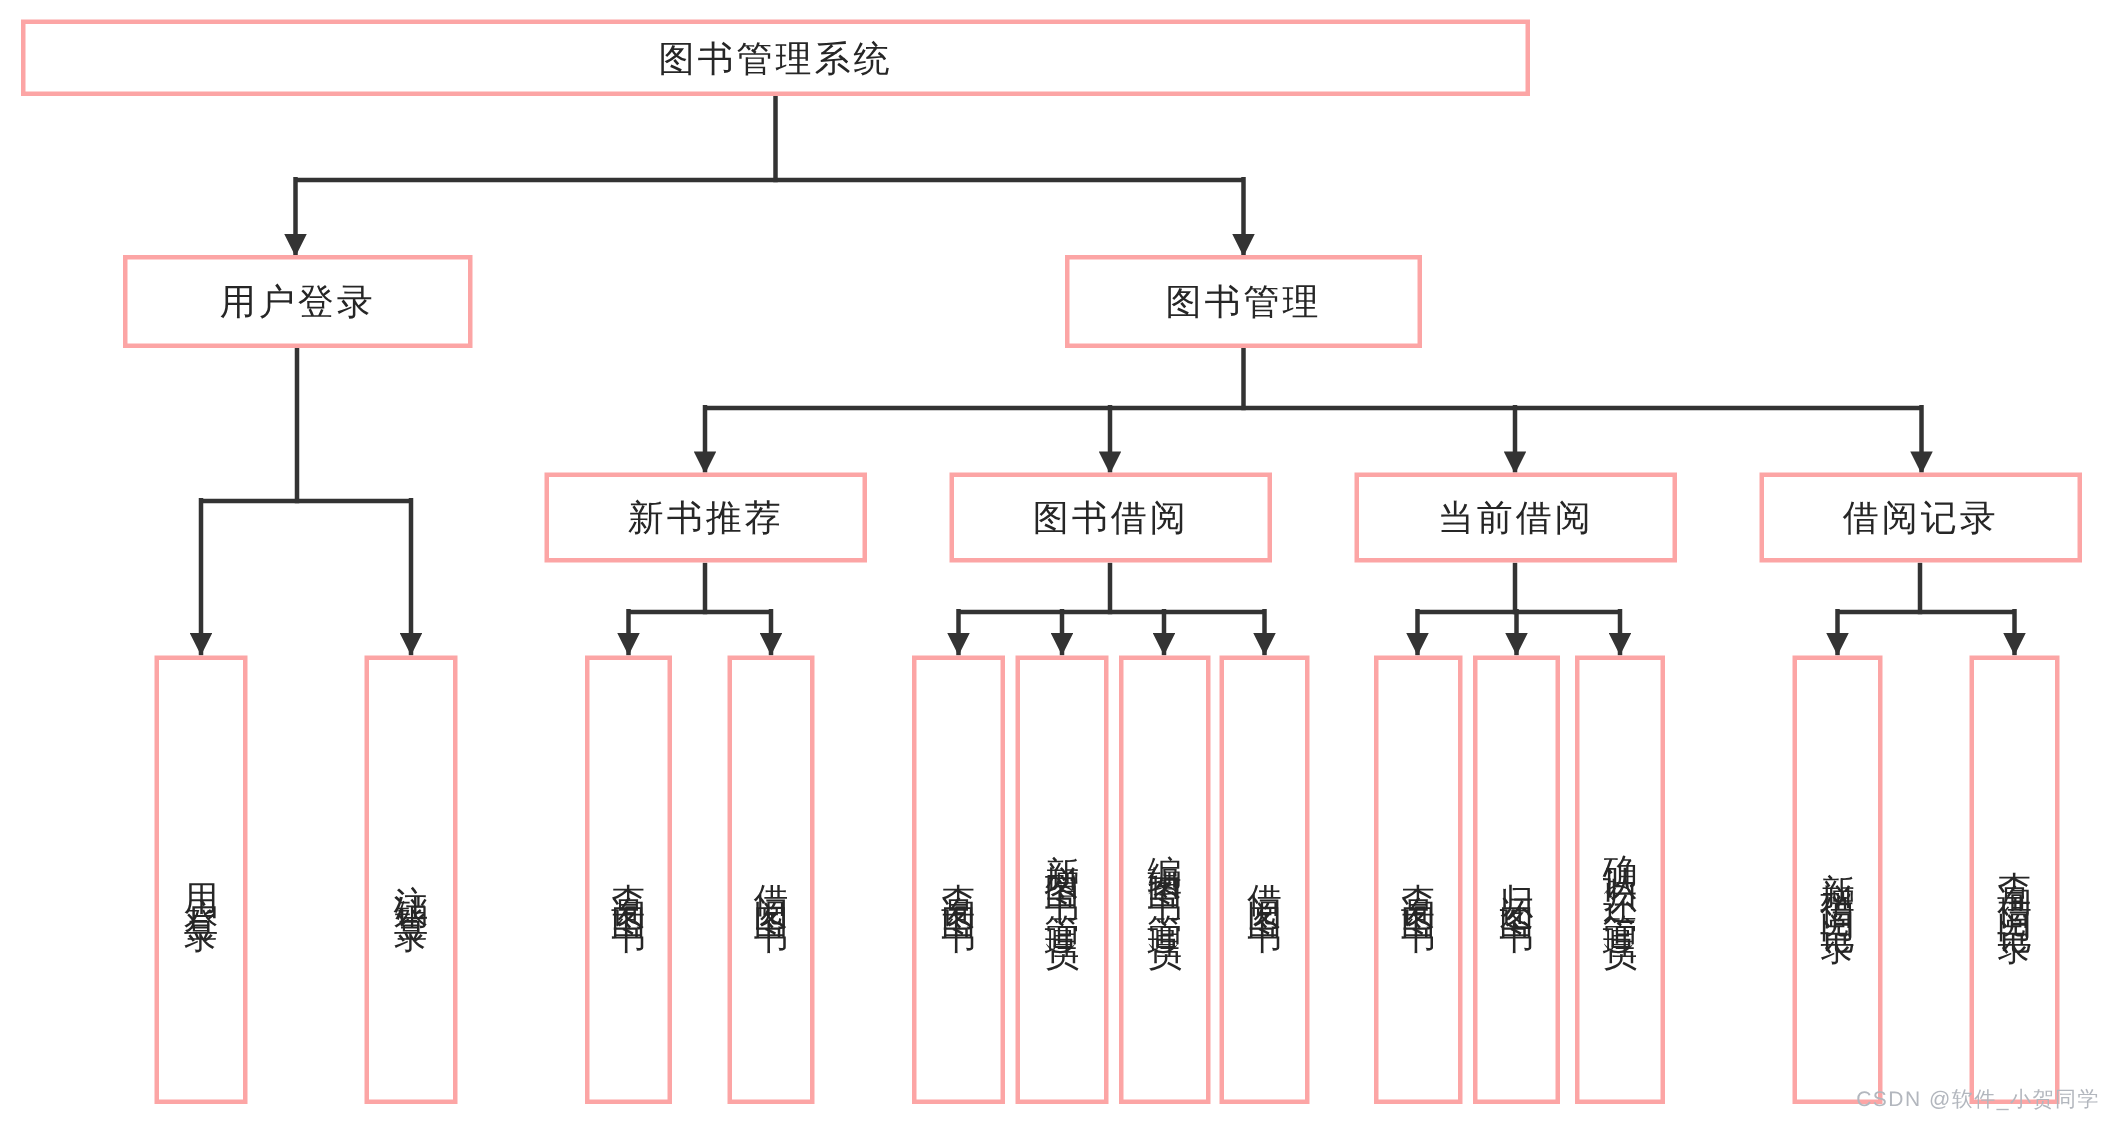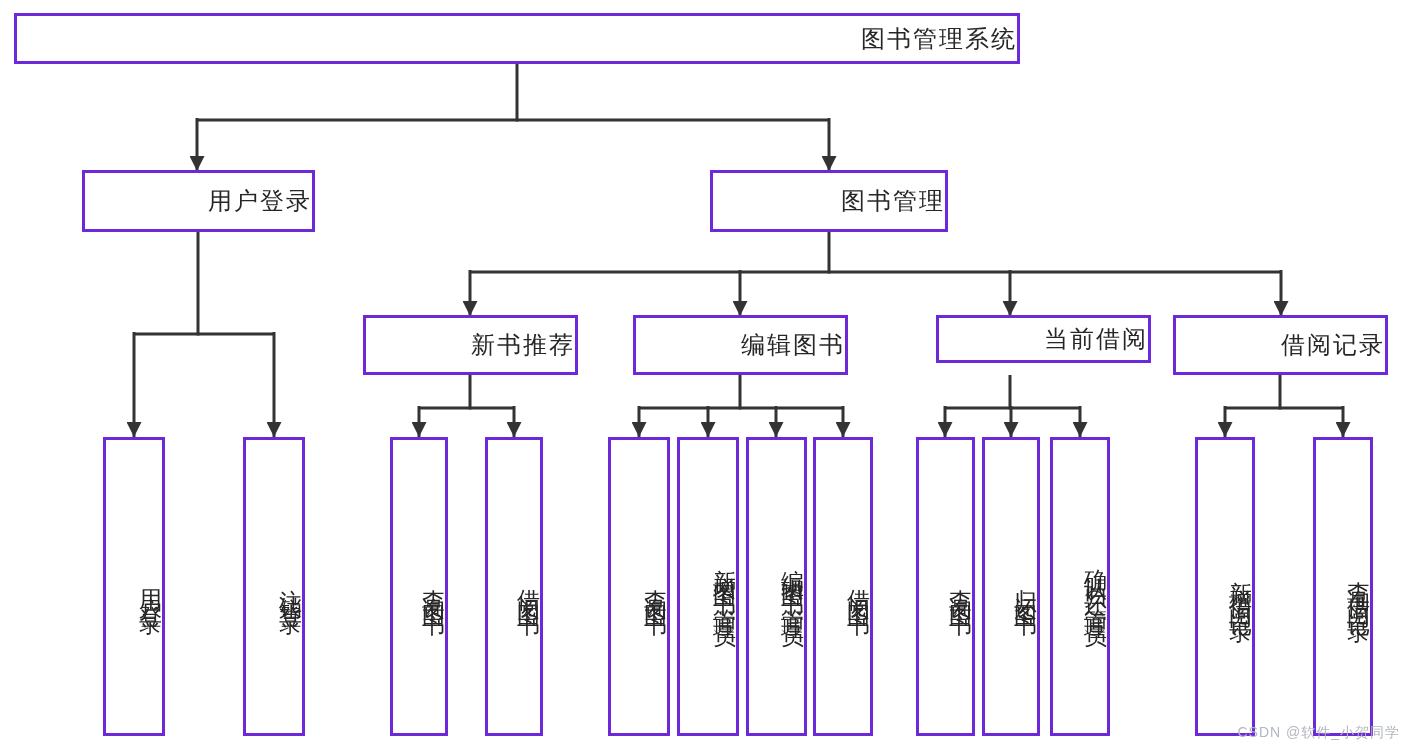--- a/index.html
+++ b/index.html
@@ -11,24 +11,24 @@
     overflow:hidden;
   }
   .connectors{
     position:absolute;left:0;top:0;width:1405px;height:747px;
     z-index:1;
   }
   .box{
     position:absolute;
     box-sizing:border-box;
     background:#ffffff;
-    border:3px solid #6d28d9;
+    border:3px solid #fca5a5;
     display:flex;
     align-items:center;
-    justify-content:flex-end;
+    justify-content:center;
     z-index:2;
   }
   .h-label{
     font-size:24px;
     color:#262626;
     letter-spacing:2px;
     white-space:nowrap;
   }
   .v-label{
     writing-mode:vertical-rl;
@@ -113,23 +113,23 @@
     <span class="h-label">用户登录</span>
   </div>
   <div class="box" style="left:363px;top:315px;width:215px;height:60px">
     <span class="h-label">新书推荐</span>
   </div>
 
   <div class="box" style="left:710px;top:170px;width:238px;height:62px">
     <span class="h-label">图书管理</span>
   </div>
   <div class="box" style="left:633px;top:315px;width:215px;height:60px">
-    <span class="h-label">编辑图书</span>
+    <span class="h-label">图书借阅</span>
   </div>
-  <div class="box" style="left:936px;top:315px;width:215px;height:48px">
+  <div class="box" style="left:903px;top:315px;width:215px;height:60px">
     <span class="h-label">当前借阅</span>
   </div>
   <div class="box" style="left:1173px;top:315px;width:215px;height:60px">
     <span class="h-label">借阅记录</span>
   </div>
 
   <div class="box" style="left:103px;top:437px;width:62px;height:299px">
     <span class="v-label">用户登录</span>
   </div>
   <div class="box" style="left:243px;top:437px;width:62px;height:299px">

